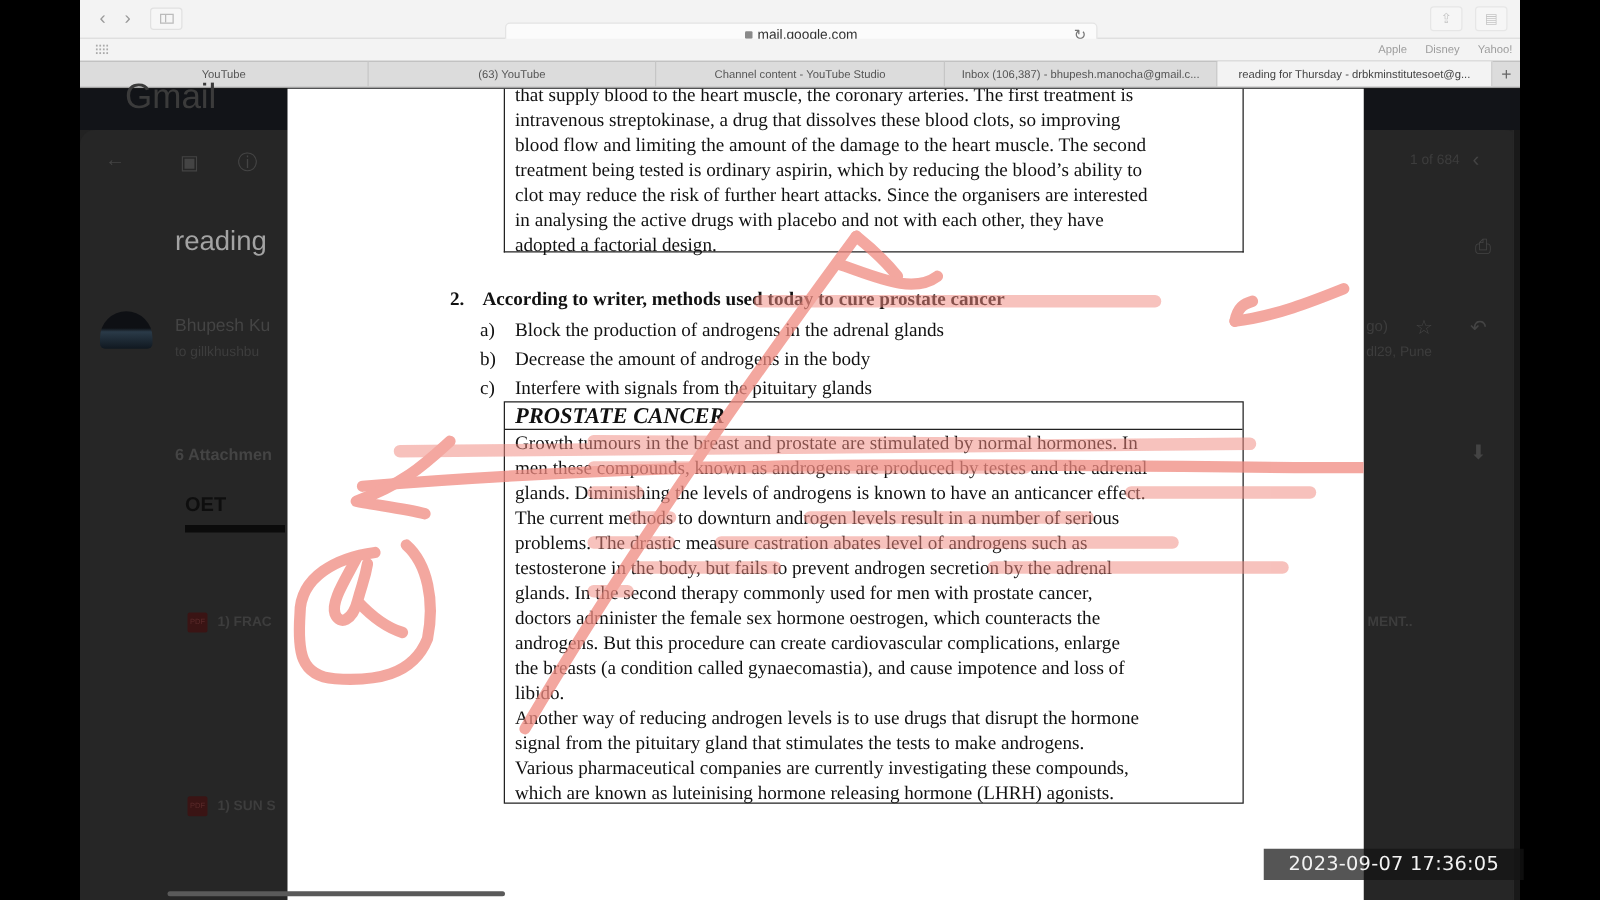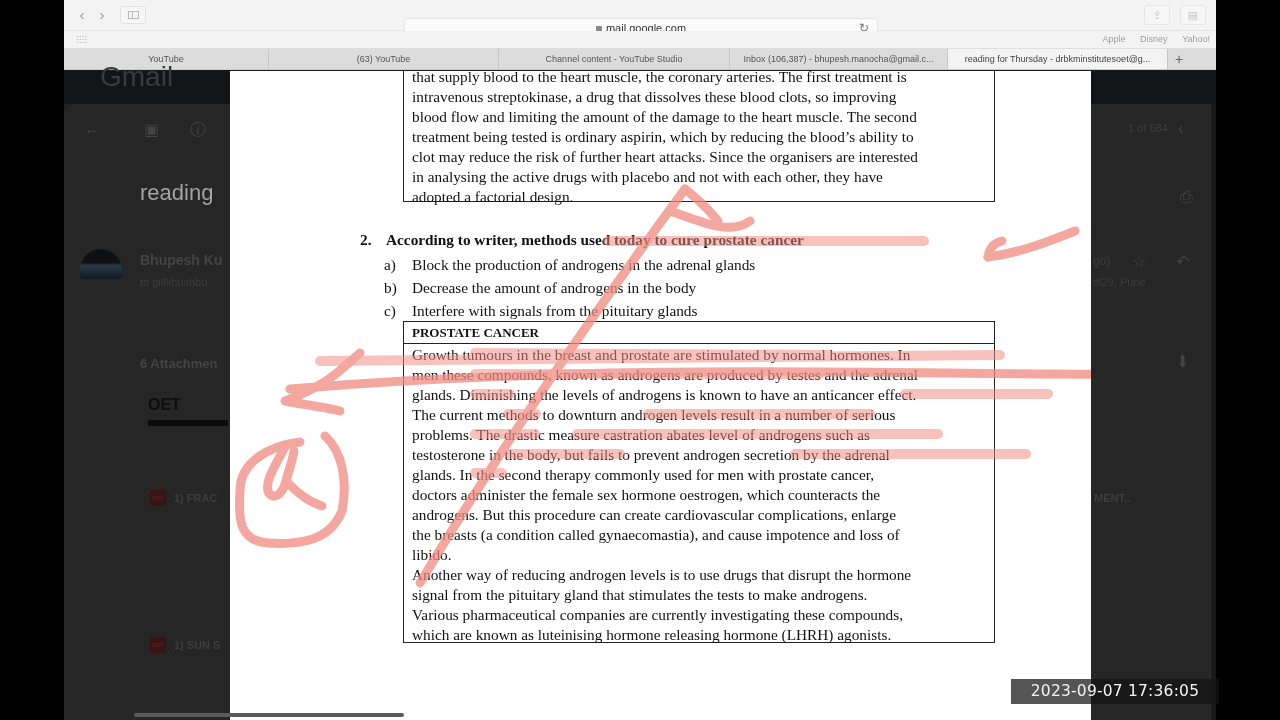--- a/index.html
+++ b/index.html
@@ -52,21 +52,21 @@
   .viewer { position: absolute; left: 166px; top: 71px; width: 861px; height: 649px; background: #ffffff; overflow: hidden; }
   .doc { position: absolute; left: 0; top: 0; width: 861px; height: 649px; font-family: "Liberation Serif", serif; color: #111; }
   .box1 { position: absolute; left: 173px; top: -8px; width: 592px; height: 139px; border: 1.5px solid #222; border-top: none; padding: 4px 8px 0 8px; }
   .line { font-size: 15.3px; line-height: 20px; white-space: nowrap; }
   .q { position: absolute; left: 130px; top: 159px; font-size: 15.3px; font-weight: bold; line-height: 20px; white-space: nowrap; }
   .q .num { display: inline-block; width: 26px; }
   .opts { position: absolute; left: 154px; top: 182px; }
   .opt { font-size: 15.3px; line-height: 23px; white-space: nowrap; }
   .opt .lbl { display: inline-block; width: 28px; }
   .box2 { position: absolute; left: 173px; top: 250px; width: 592px; height: 322px; border: 1.5px solid #222; }
-  .box2-title { height: 22px; border-bottom: 1.5px solid #222; padding-left: 8px; font-size: 13px; font-weight: bold; line-height: 21px; }
+  .box2-title { height: 22px; border-bottom: 1.5px solid #222; padding-left: 8px; font-size: 18px; font-weight: bold; line-height: 21px; font-style: italic; }
   .box2-body { padding: 1px 8px 0 8px; }
   .box2-body .line { line-height: 20px; }
 
   .ink { position: absolute; left: 0; top: 0; pointer-events: none; }
 
   
   .hscroll { position: absolute; left: 70px; top: 713px; width: 270px; height: 4px; background: #5a5a5a; border-radius: 2px; }
 
   
   .timestamp { position: absolute; left: 1011px; top: 679px; width: 208px; height: 25px; background: rgba(20,20,20,0.72); color: #f2f2f2; font-family: "DejaVu Sans", sans-serif; font-size: 15.5px; line-height: 25px; text-align: center; letter-spacing: 0.2px; }
@@ -94,39 +94,39 @@
     <div class="favbar">
       <span class="grid-ic"></span>
       <div class="favs">
         <span>Apple</span>
         <span>Disney</span>
         <span>Yahoo!</span>
       </div>
     </div>
 
     <div class="tabbar">
-      <div class="tab" style="width:205px"><span>YouTube</span></div>
+      <div class="tab" style="width:231px"><span>YouTube</span></div>
       <div class="tab" style="width:230px"><span>(63) YouTube</span></div>
       <div class="tab" style="width:231px"><span>Channel content - YouTube Studio</span></div>
       <div class="tab" style="width:218px"><span>Inbox (106,387) - bhupesh.manocha@gmail.c...</span></div>
       <div class="tab active" style="width:220px"><span>reading for Thursday - drbkminstitutesoet@g...</span></div>
       <div class="tab-add"><span>+</span></div>
     </div>
 
     <div class="gmail">
       <div class="gmail-header">
         <span class="gmail-logo">Gmail</span>
       </div>
       <div class="gmail-card">
         <span class="dim-ic" style="left:20px;top:16px">←</span>
         <span class="dim-ic" style="left:80px;top:16px">▣</span>
         <span class="dim-ic" style="left:126px;top:16px">ⓘ</span>
         <span class="dim" style="left:76px;top:76px;font-size:22px;color:#a3a3a3">reading</span>
         <div class="avatar"></div>
-        <span class="dim" style="left:76px;top:148px;font-size:14px;font-weight:bold;color:#444">Bhupesh Ku</span>
+        <span class="dim" style="left:76px;top:148px;font-size:14px;font-weight:normal;color:#444">Bhupesh Ku</span>
         <span class="dim" style="left:76px;top:172px;font-size:11px">to gillkhushbu</span>
         <span class="dim" style="left:1064px;top:18px;font-size:11px">1 of 684</span>
         <span class="dim-ic" style="left:1114px;top:16px">‹</span>
         <span class="dim-ic" style="left:1116px;top:84px">⎙</span>
         <span class="dim" style="left:1029px;top:150px;font-size:12px">go)</span>
         <span class="dim-ic" style="left:1068px;top:148px">☆</span>
         <span class="dim-ic" style="left:1112px;top:148px">↶</span>
         <span class="dim" style="left:1029px;top:172px;font-size:11px">dl29, Pune</span>
         <span class="dim" style="left:76px;top:252px;font-size:13px;font-weight:bold;color:#444">6 Attachmen</span>
         <span class="dim-ic" style="left:1112px;top:248px">⬇</span>

